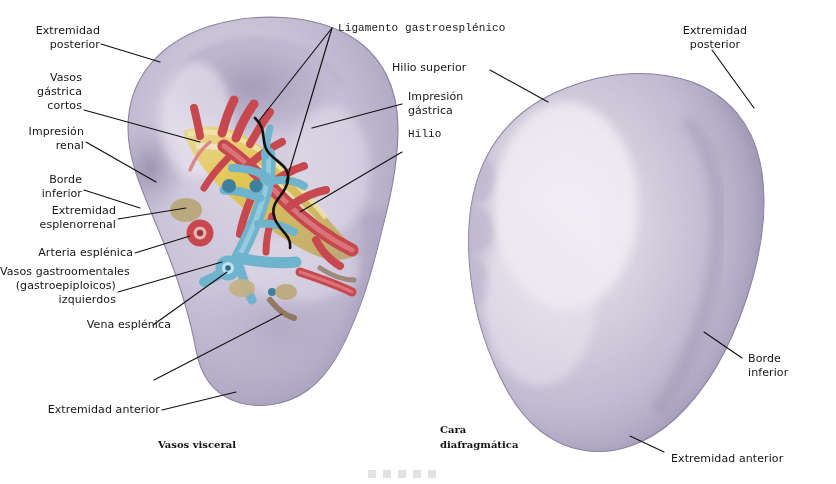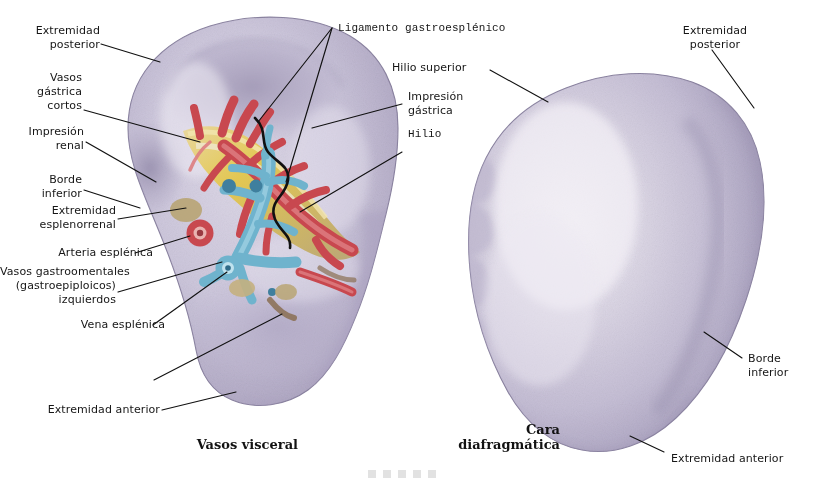--- a/index.html
+++ b/index.html
@@ -19,25 +19,25 @@
     color:#161616;
     white-space:pre;
     letter-spacing:.1px;
   }
   .lbl.r{text-align:right;}
   .lbl.c{text-align:center;}
   .caption{
     position:absolute;
     font-family:"DejaVu Serif","Liberation Serif",serif;
     font-weight:bold;
-    font-size:13px;
+    font-size:10px;
     line-height:15px;
     color:#121212;
     white-space:pre;
-    text-align:right;
+    text-align:left;
   }
   #dots{
     position:absolute;left:368px;top:470px;
     display:flex;gap:7px;
   }
   #dots i{display:block;width:8px;height:8px;background:#e2e2e2;}
 </style>
 </head>
 <body>
 
@@ -257,27 +257,27 @@
 
   <div class="lbl r" style="left:0;top:125px;width:84px;">Impresión
 renal</div>
 
   <div class="lbl r" style="left:0;top:173px;width:82px;">Borde
 inferior</div>
 
   <div class="lbl r" style="left:0;top:204px;width:116px;">Extremidad
 esplenorrenal</div>
 
-  <div class="lbl r" style="left:0;top:246px;width:133px;padding-left:20px;">Arteria esplénica</div>
+  <div class="lbl r" style="left:0;top:246px;width:133px;">Arteria esplénica</div>
 
   <div class="lbl r" style="left:0;top:265px;width:116px;">Vasos gastroomentales
 (gastroepiploicos)
 izquierdos</div>
 
-  <div class="lbl r" style="left:14px;top:318px;width:151px;">Vena esplénica</div>
+  <div class="lbl r" style="left:0;top:318px;width:151px;padding-left:20px;">Vena esplénica</div>
 
 
   <div class="lbl r" style="left:0;top:403px;width:160px;">Extremidad anterior</div>
 
   <div class="lbl" style="left:338px;top:21px;font-family:Liberation Mono, monospace;">Ligamento gastroesplénico</div>
 
   <div class="lbl" style="left:392px;top:61px;">Hilio superior</div>
 
   <div class="lbl" style="left:408px;top:90px;">Impresión
 gástrica</div>

